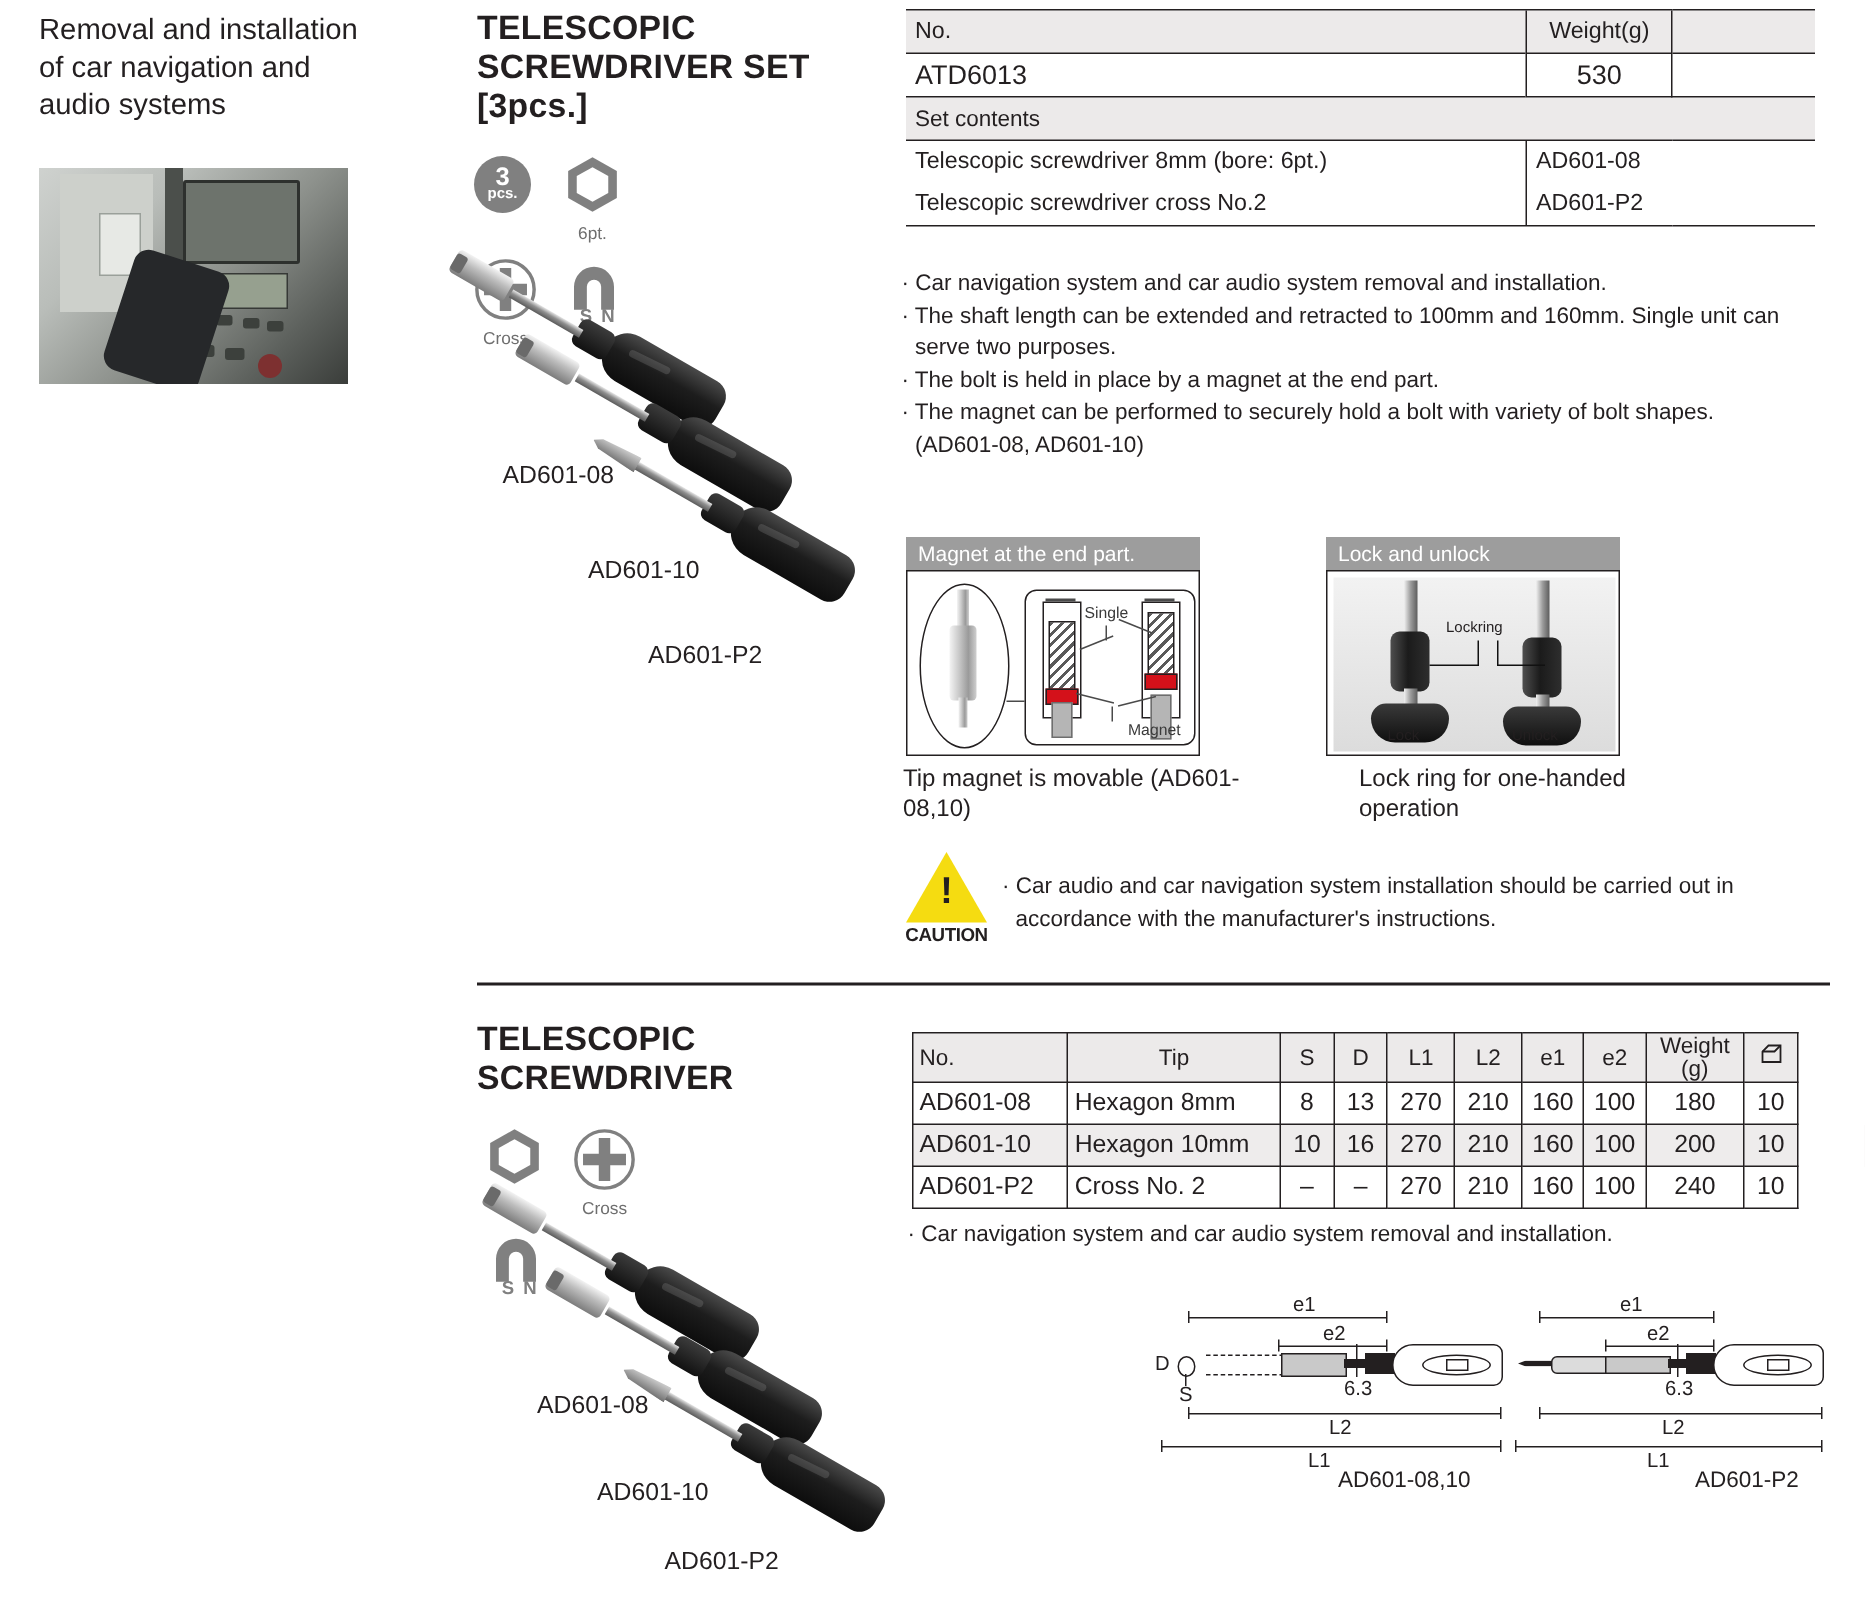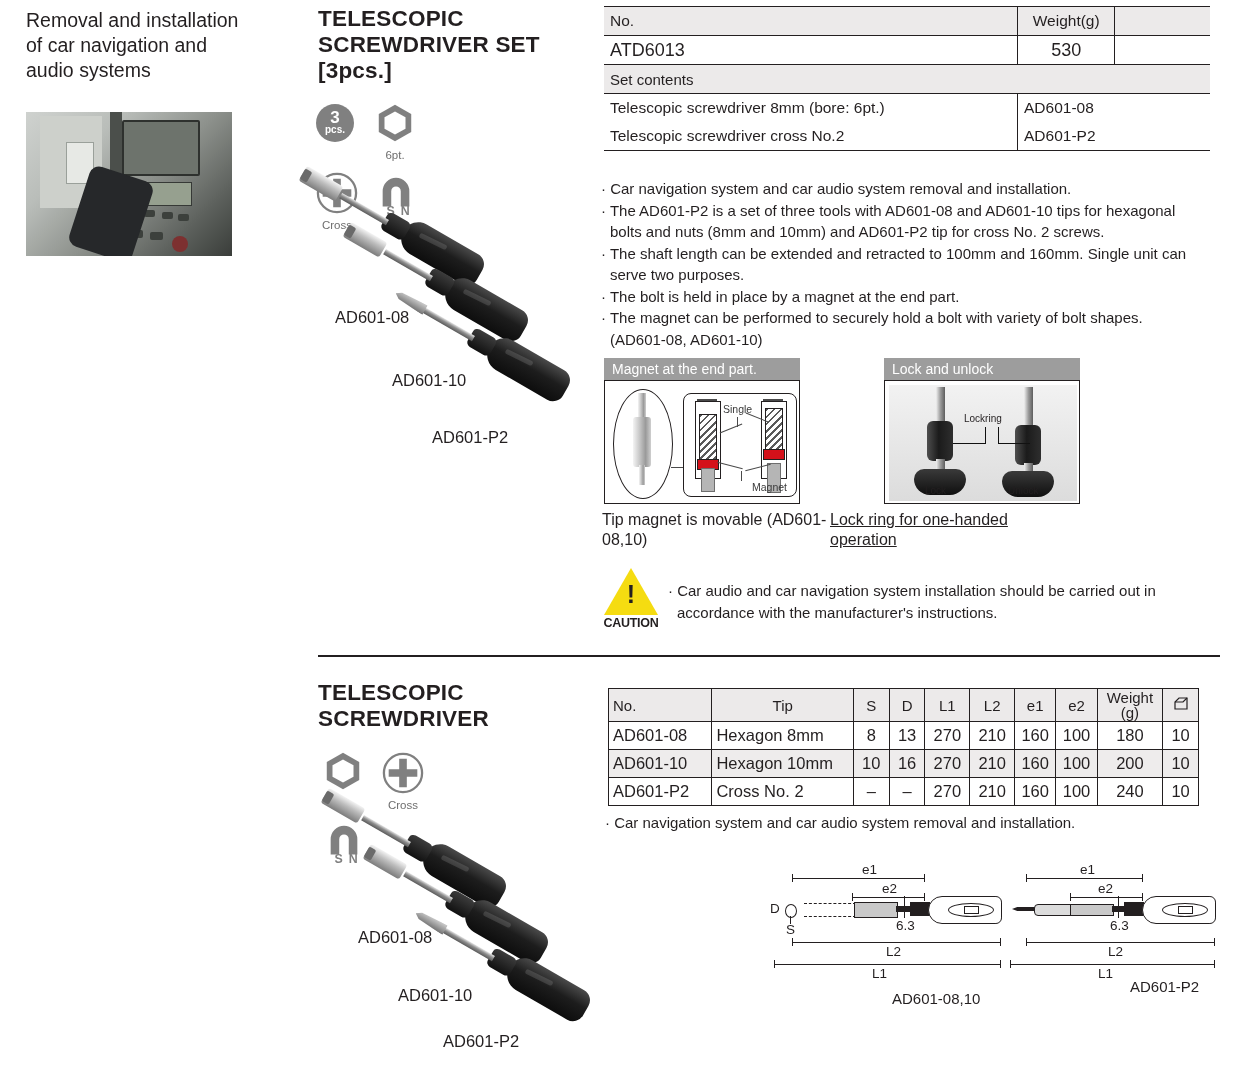--- a/index.html
+++ b/index.html
@@ -249,21 +249,20 @@
   </tr>
   <tr>
     <td class="line-bot">Telescopic screwdriver cross No.2</td>
     <td class="vline line-bot" colspan="2">AD601-P2</td>
   </tr>
 </tbody>
   </table>
 
 <div class="bullets" style="left:601px;top:178px;width:600px;">
   <span class="b">· <span>Car navigation system and car audio system removal and installation.</span></span>
-  <span class="b">· <span>The AD601-P2 is a set of three tools with AD601-08 and AD601-10 tips for hexagonal bolts and nuts (8mm and 10mm) and AD601-P2 tip for cross No. 2 screws.</span></span>
   <span class="b">· <span>The shaft length can be extended and retracted to 100mm and 160mm. Single unit can serve two purposes.</span></span>
   <span class="b">· <span>The bolt is held in place by a magnet at the end part.</span></span>
   <span class="b">· <span>The magnet can be performed to securely hold a bolt with variety of bolt shapes. (AD601-08, AD601-10)</span></span>
 </div>
 
 <div class="panel-cap" style="left:604px;top:358px;width:196px;">Magnet at the end part.</div>
 <div class="panel-box" style="left:604px;top:380px;width:196px;height:124px;">
   <div class="mg-ellipse" style="left:8px;top:8px;width:58px;height:108px;"></div>
   <div class="mg-shaft" style="left:33px;top:12px;width:8px;height:26px;"></div>
   <div class="mg-shaft" style="left:28px;top:36px;width:18px;height:50px;border-radius:3px;"></div>
@@ -306,21 +305,21 @@
   <div class="lk-rod" style="left:139px;top:82px;height:10px;"></div>
   <div class="lk-cap" style="left:117px;top:90px;"></div>
   <div class="lk-txt" style="left:79px;top:32px;">Lockring</div>
   <div class="mg-ln" style="left:68px;top:62px;width:33px;height:1px;background:#111;"></div>
   <div class="mg-ln" style="left:100px;top:46px;width:1px;height:17px;background:#111;"></div>
   <div class="mg-ln" style="left:113px;top:46px;width:1px;height:17px;background:#111;"></div>
   <div class="mg-ln" style="left:113px;top:62px;width:32px;height:1px;background:#111;"></div>
   <div class="lk-txt" style="left:40px;top:104px;">Lock</div>
   <div class="lk-txt" style="left:123px;top:104px;">Unlock</div>
 </div>
-<div class="panel-desc" style="left:830px;top:510px;width:220px;text-decoration:underline;">Lock ring for one-handed operation</div>
+<div class="panel-desc" style="left:906px;top:510px;width:220px;">Lock ring for one-handed operation</div>
 
 <div id="caution-ico">
   <div class="tri">
     <div class="tri-bang">!</div>
   </div>
   <div class="cau-word">CAUTION</div>
 </div>
 <div class="bullets" style="left:668px;top:580px;width:500px;">
   <span class="b">· <span>Car audio and car navigation system installation should be carried out in accordance with the manufacturer's instructions.</span></span>
 </div>
@@ -479,21 +478,21 @@
   <div class="dimline" style="left:22px;top:82px;width:208px;"></div>
   <div class="dimv" style="left:22px;top:78px;height:8px;"></div>
   <div class="dimv" style="left:230px;top:78px;height:8px;"></div>
   <div class="dim" style="left:116px;top:84px;">L2</div>
 
   <div class="dimline" style="left:4px;top:104px;width:226px;"></div>
   <div class="dimv" style="left:4px;top:100px;height:8px;"></div>
   <div class="dimv" style="left:230px;top:100px;height:8px;"></div>
   <div class="dim" style="left:102px;top:106px;">L1</div>
 </div>
-<div class="dim-name" style="left:892px;top:978px;margin-top:12px;">AD601-08,10</div>
+<div class="dim-name" style="left:892px;top:978px;">AD601-08,10</div>
 
 <div class="abs" style="left:1008px;top:860px;width:225px;height:130px;">
   <div class="dim" style="left:72px;top:2px;">e1</div>
   <div class="dimline" style="left:18px;top:18px;width:116px;"></div>
   <div class="dimv" style="left:18px;top:14px;height:8px;"></div>
   <div class="dimv" style="left:134px;top:14px;height:8px;"></div>
 
   <div class="dim" style="left:90px;top:21px;">e2</div>
   <div class="dimline" style="left:62px;top:37px;width:72px;"></div>
   <div class="dimv" style="left:62px;top:33px;height:8px;"></div>

